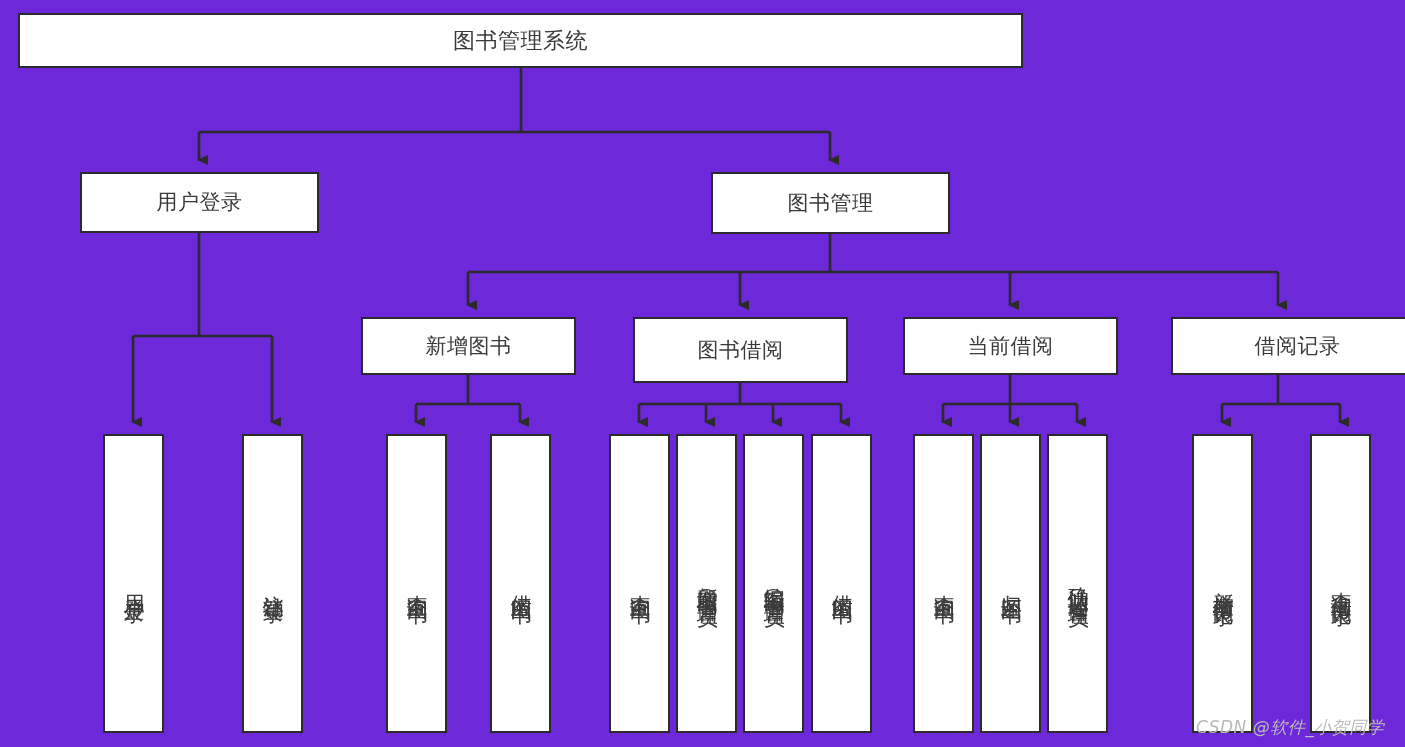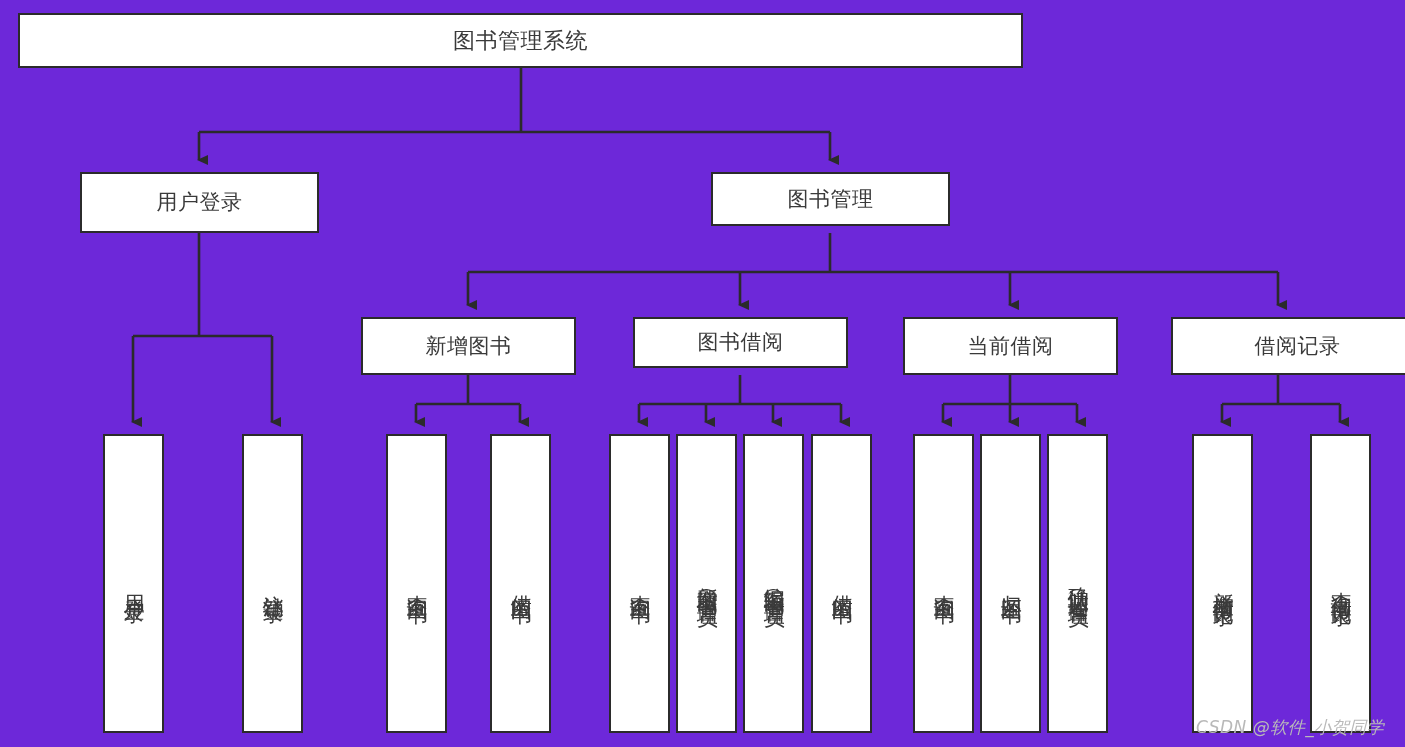--- a/index.html
+++ b/index.html
@@ -130,29 +130,29 @@
   </svg>
 
   <div class="node horiz root" style="left:18px; top:13px; width:1005px; height:55px;">
     <span class="node-label">图书管理系统</span>
   </div>
 
   <div class="node horiz" style="left:80px; top:172px; width:239px; height:61px;">
     <span class="node-label">用户登录</span>
   </div>
 
-  <div class="node horiz" style="left:711px; top:172px; width:239px; height:54px;">
+  <div class="node horiz" style="left:711px; top:172px; width:239px; height:62px;">
     <span class="node-label">图书管理</span>
   </div>
 
   <div class="node horiz" style="left:361px; top:317px; width:215px; height:58px;">
     <span class="node-label">新增图书</span>
   </div>
 
-  <div class="node horiz" style="left:633px; top:317px; width:215px; height:51px;">
+  <div class="node horiz" style="left:633px; top:317px; width:215px; height:66px;">
     <span class="node-label">图书借阅</span>
   </div>
 
   <div class="node horiz" style="left:903px; top:317px; width:215px; height:58px;">
     <span class="node-label">当前借阅</span>
   </div>
 
   <div class="node horiz" style="left:1171px; top:317px; width:253px; height:58px;">
     <span class="node-label">借阅记录</span>
   </div>

